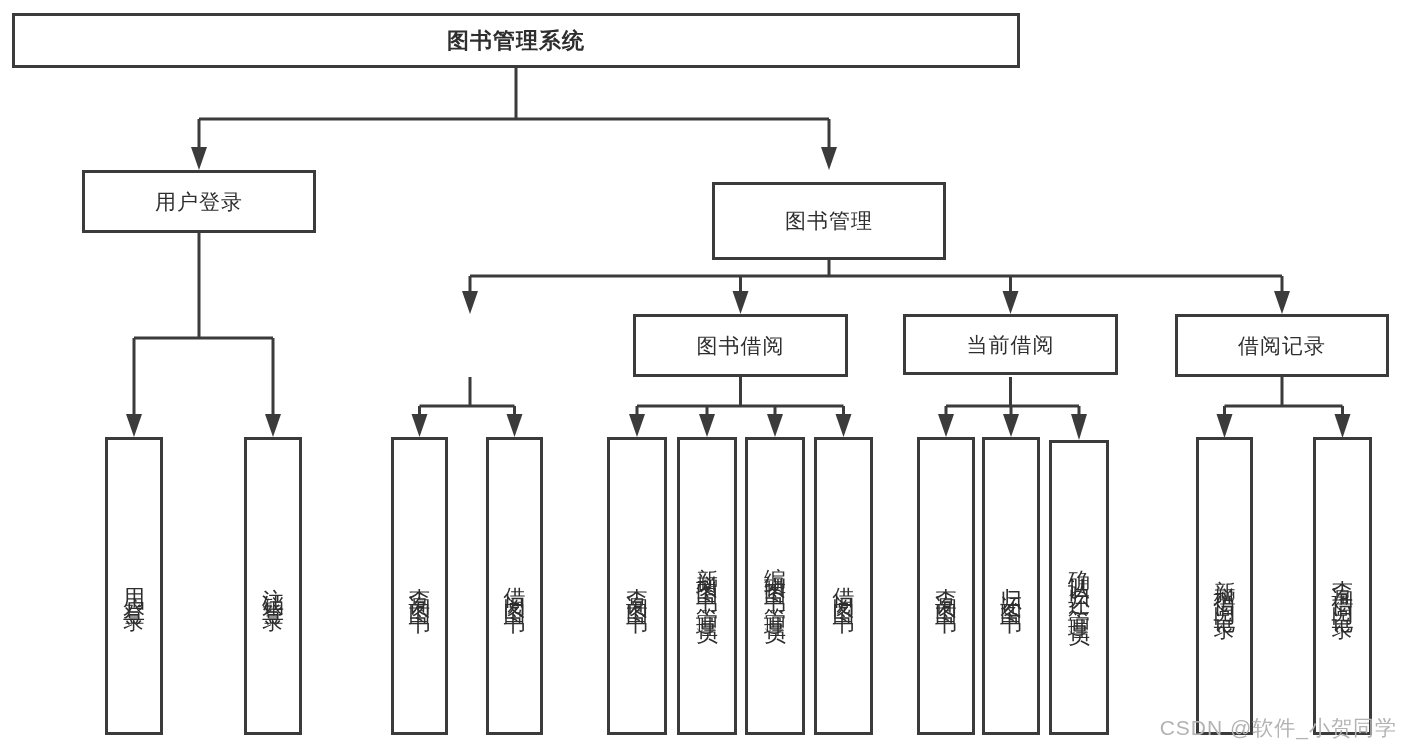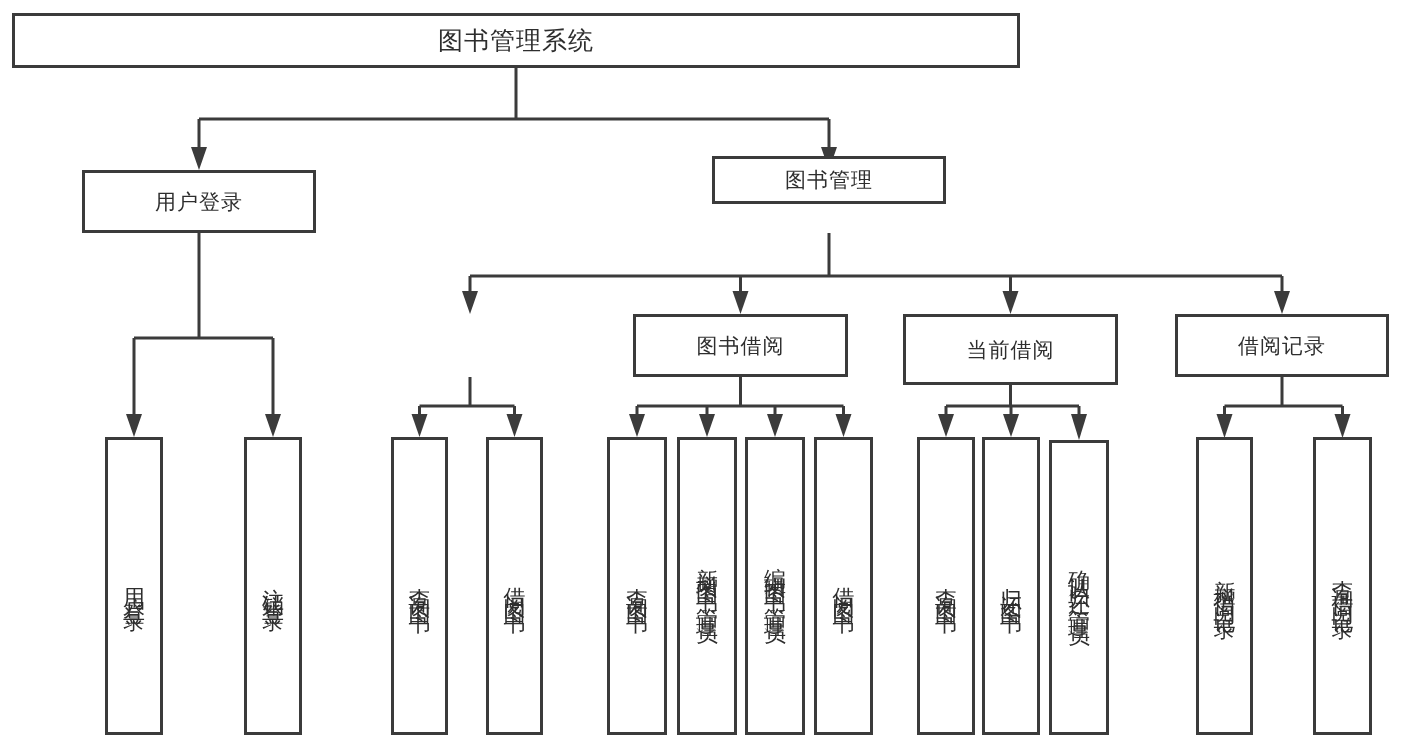--- a/index.html
+++ b/index.html
@@ -28,21 +28,21 @@
   .node {
     position: absolute;
     background: #ffffff;
     border: 3px solid var(--line);
     display: flex;
     align-items: center;
     justify-content: center;
     color: var(--text);
   }
   .hbox { font-size: 21px; letter-spacing: 1px; white-space: nowrap; }
-  .hbox.root { font-size: 25px; }
+  .hbox.root { font-size: 22px; font-weight: bold; }
   .vbox {
     top: 437px;
     height: 298px;
     font-size: 22px;
   }
   .vbox .vlabel {
     writing-mode: vertical-rl;
     letter-spacing: 8px;
     line-height: 1;
     max-height: 286px;
@@ -111,28 +111,28 @@
     </g>
   </svg>
 
   <div class="node hbox root" style="left:12px; top:13px; width:1008px; height:55px;">
     <span>图书管理系统</span>
   </div>
 
   <div class="node hbox" style="left:82px; top:170px; width:234px; height:63px;">
     <span>用户登录</span>
   </div>
-  <div class="node hbox" style="left:712px; top:156px; width:234px; height:48px;text-align:right;">
+  <div class="node hbox" style="left:712px; top:182px; width:234px; height:78px;text-align:right;">
     <span>图书管理</span>
   </div>
 
   <div class="node hbox" style="left:633px; top:314px; width:215px; height:63px;text-align:right;">
     <span>图书借阅</span>
   </div>
-  <div class="node hbox" style="left:903px; top:314px; width:215px; height:71px;">
+  <div class="node hbox" style="left:903px; top:314px; width:215px; height:61px;">
     <span>当前借阅</span>
   </div>
   <div class="node hbox" style="left:1175px; top:314px; width:214px; height:63px;">
     <span>借阅记录</span>
   </div>
 
   <div class="node vbox" style="left:105px; width:58px;">
     <span class="vlabel">用户登录</span>
   </div>
   <div class="node vbox" style="left:244px; width:58px;">
@@ -169,14 +169,15 @@
     <span class="vlabel">确认归还（管理员）</span>
   </div>
 
   <div class="node vbox" style="left:1196px; width:57px;">
     <span class="vlabel">新增借阅记录</span>
   </div>
   <div class="node vbox" style="left:1313px; width:59px;">
     <span class="vlabel">查询借阅记录</span>
   </div>
 
+  <div class="watermark">CSDN @软件_小贺同学</div>
 
 </div>
 
 </body></html>

